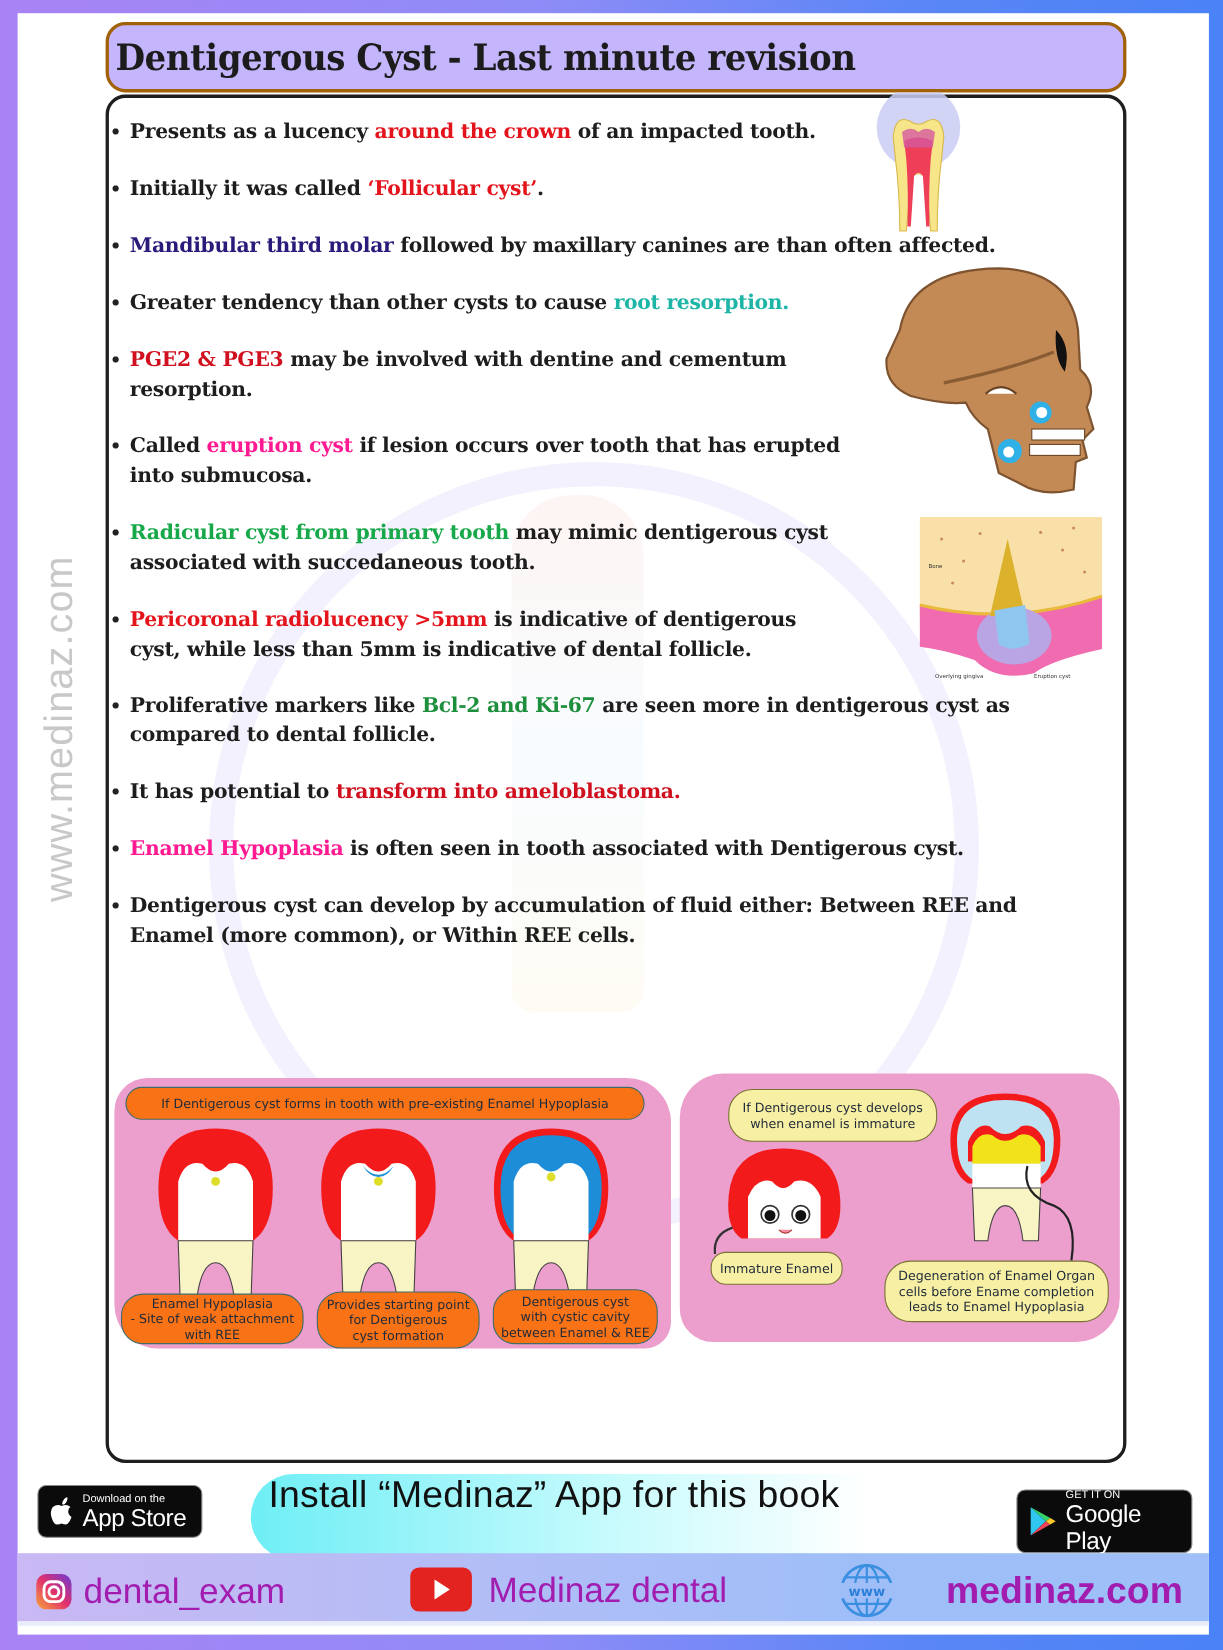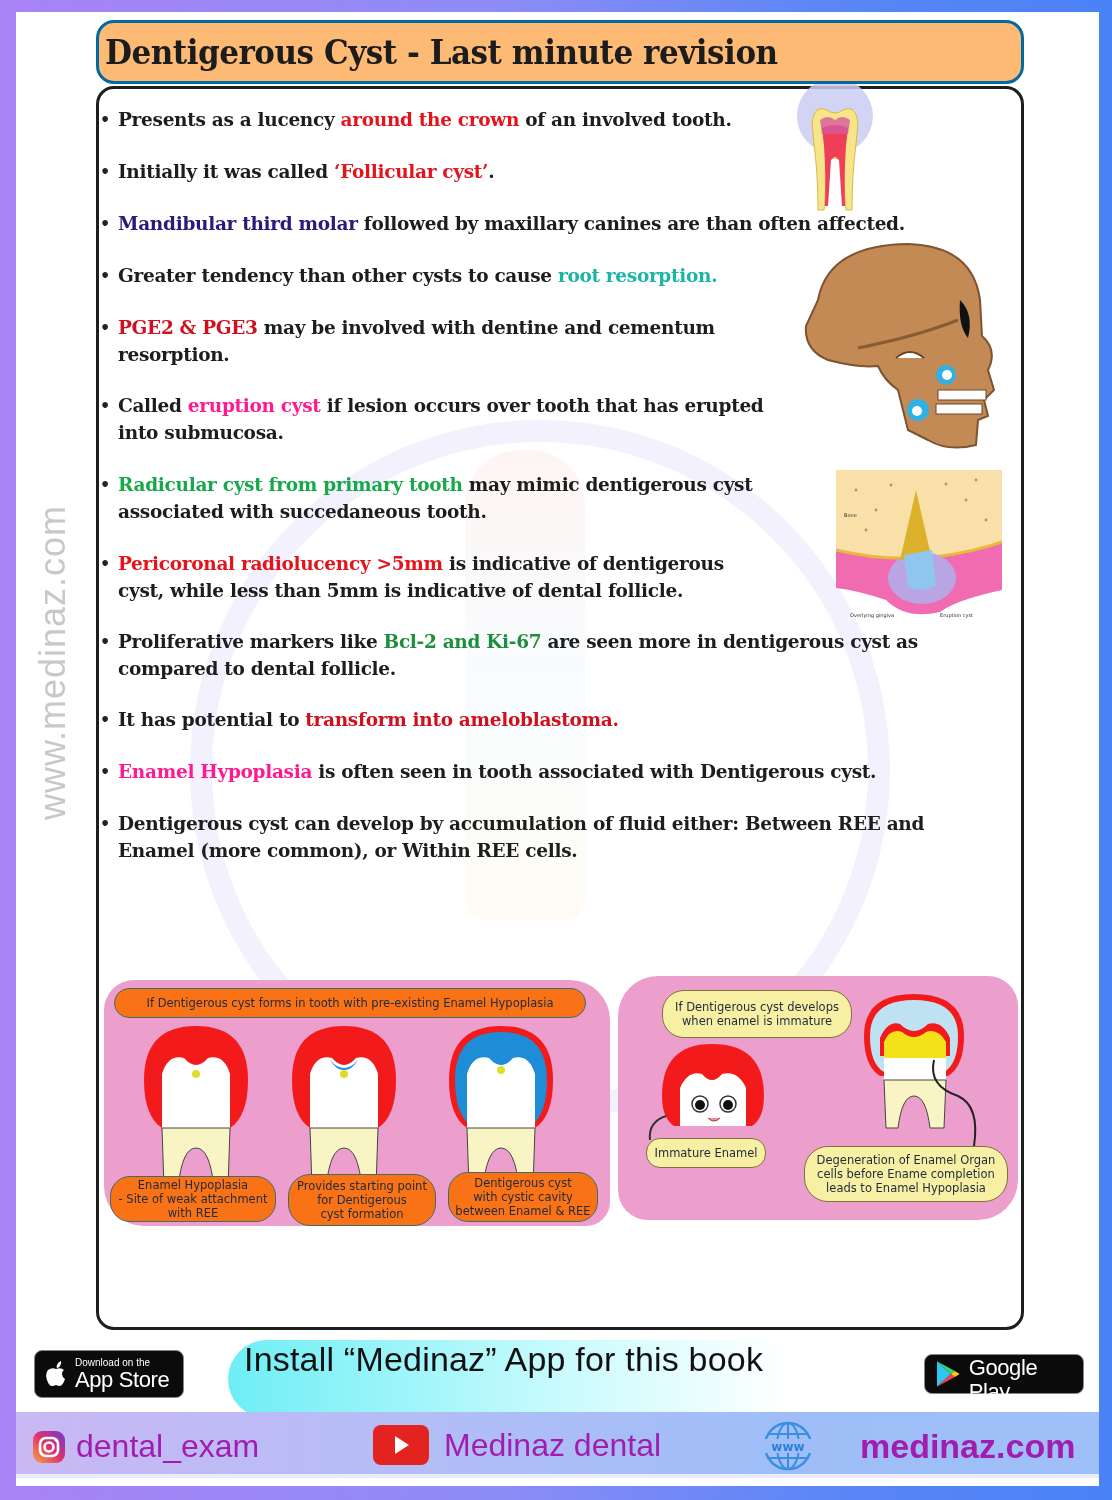--- a/index.html
+++ b/index.html
@@ -23,21 +23,21 @@
     position: absolute; left: 190px; top: 420px; width: 700px; height: 700px;
     border-radius: 50%; border: 22px solid rgba(200,190,245,0.22);
   }
   .watermark-brush {
     position: absolute; left: 465px; top: 450px; width: 120px; height: 470px;
     border-radius: 55px 55px 20px 20px;
     background: linear-gradient(180deg, rgba(245,200,190,0.18), rgba(220,240,255,0.2), rgba(250,235,190,0.18));
   }
   .title-bar {
     position: absolute; left: 96px; top: 20px; width: 928px; height: 64px;
-    background: #fdba74; border: 3px solid #0369a1; border-radius: 18px;
+    background: #c4b5fd; border: 3px solid #a16207; border-radius: 18px;
     padding: 8px 6px;
   }
   .title-bar h1 {
     font-family: "DejaVu Serif", serif; font-weight: 900; font-size: 33px;
     color: #1c1c1c; letter-spacing: -0.5px; line-height: 44px;
     transform: scaleX(0.94); transform-origin: left center; white-space: nowrap;
   }
   .content-box {
     position: absolute; left: 96px; top: 86px; width: 928px; height: 1244px;
     border: 3px solid #1e1e1e; border-radius: 18px; background: transparent;
@@ -114,21 +114,21 @@
 <div class="watermark-side">www.medinaz.com</div>
 
 <div class="title-bar">
   <h1>Dentigerous Cyst - Last minute revision</h1>
 </div>
 
 <div class="content-box"></div>
 
 <div class="bullets">
   <div class="bullet" style="top:2px">
-    <span>Presents as a lucency </span><span class="c-red">around the crown</span><span> of an involved tooth.</span>
+    <span>Presents as a lucency </span><span class="c-red">around the crown</span><span> of an impacted tooth.</span>
   </div>
   <div class="bullet" style="top:54px">
     <span>Initially it was called </span><span class="c-red">‘Follicular cyst’</span><span>.</span>
   </div>
   <div class="bullet" style="top:106px; white-space:nowrap">
     <span class="c-navy">Mandibular third molar</span><span> followed by maxillary canines are than often affected.</span>
   </div>
   <div class="bullet" style="top:158px">
     <span>Greater tendency than other cysts to cause </span><span class="c-teal">root resorption.</span>
   </div>
@@ -272,21 +272,21 @@
   <div style="margin-left:8px">
     <div class="small">Download on the</div>
     <div class="big">App Store</div>
   </div>
 </div>
 
 <div class="cta">
   <span>Install “Medinaz” App for this book</span>
 </div>
 
-<div class="store-badge" style="left:924px;top:1354px;width:160px;height:40px;padding-left:10px;">
+<div class="store-badge" style="left:924px;top:1354px;width:160px;height:58px;padding-left:10px;">
   <svg width="26" height="28" viewBox="0 0 26 28">
     <path d="M2 1 L16 14 L2 27 Z" fill="#2fc7f0"></path>
     <path d="M2 1 L20 11 L16 14 Z" fill="#36d46c"></path>
     <path d="M2 27 L20 17 L16 14 Z" fill="#f04356"></path>
     <path d="M20 11 L25 14 L20 17 L16 14 Z" fill="#fcc92c"></path>
   </svg>
   <div style="margin-left:8px">
     <div class="small">GET IT ON</div>
     <div class="big">Google Play</div>
   </div>

